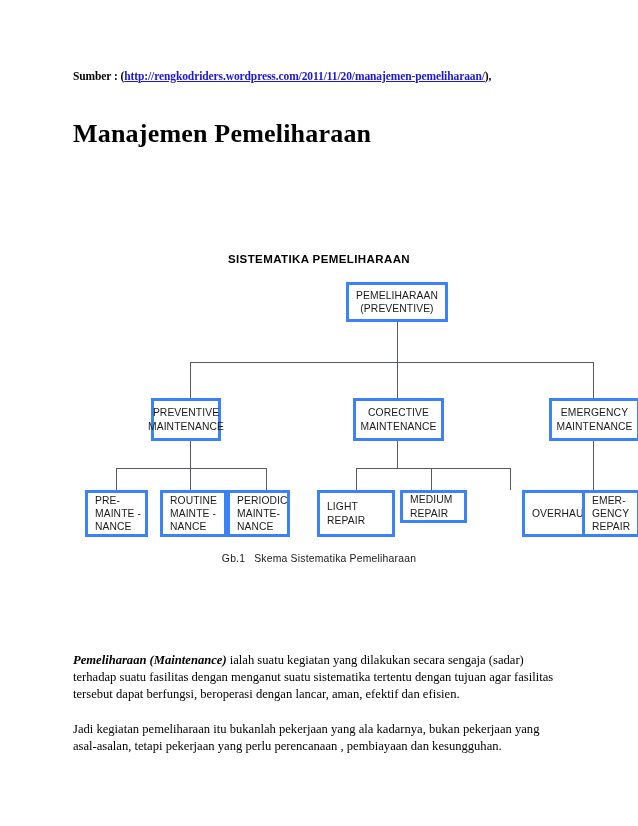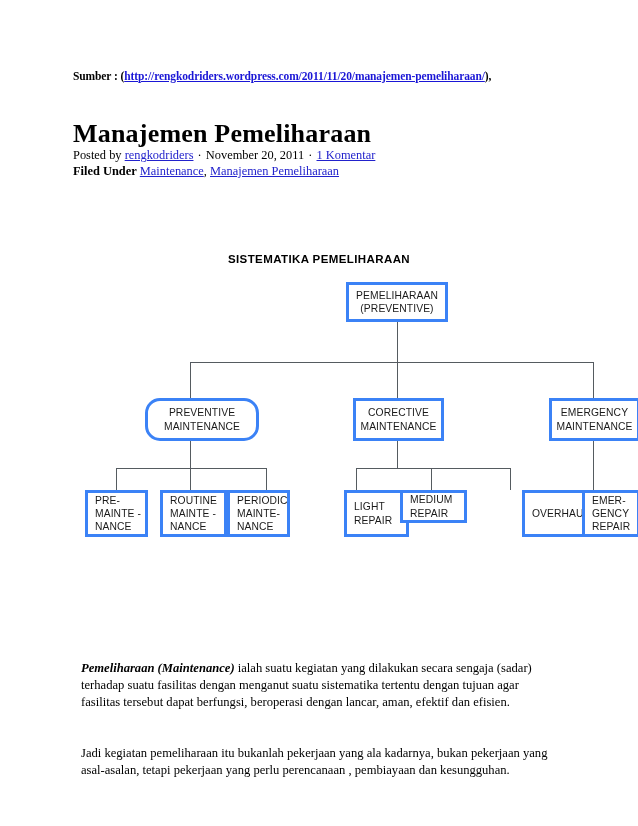--- a/index.html
+++ b/index.html
@@ -130,72 +130,57 @@
   
   .body-text {
     position: absolute;
     left: 73px;
     top: 652px;
     width: 484px;
     font-size: 12.6px;
     line-height: 17.2px;
     text-align: left;
   }
-  .body-text p { margin: 8px; }
+  .body-text p { margin: 0; }
   .body-text .gap { height: 17px; }
   .lead {
     font-weight: bold;
     font-style: italic;
   }
 </style>
 </head>
 <body>
 
 <div class="page">
 
   <div class="sumber-line">
     <span>Sumber : (</span><a href="#">http://rengkodriders.wordpress.com/2011/11/20/manajemen-pemeliharaan/</a><span>),</span>
   </div>
 
   <h1 class="post-title">Manajemen Pemeliharaan</h1>
 
-  <div class="meta">
-    <div>
-      <span>Posted by</span>
-      <a href="#">rengkodriders</a>
-      <span class="sep">·</span>
-      <span>November 20, 2011</span>
-      <span class="sep">·</span>
-      <a href="#">1 Komentar</a>
-    </div>
-    <div>
-      <span class="filed-label">Filed Under</span>
-      <a href="#">Maintenance</a><span>,</span>
-      <a href="#">Manajemen Pemeliharaan</a>
-    </div>
-  </div>
 
   <div class="diagram">
 
     <div class="diagram-title">SISTEMATIKA PEMELIHARAAN</div>
 
     <div class="node center" style="left:346px; top:37px; width:102px; height:40px;">
       <span>PEMELIHARAAN</span>
       <span>(PREVENTIVE)</span>
     </div>
 
     <div class="line vline" style="left:397px; top:77px; height:40px;"></div>
 
     <div class="line hline" style="left:190px; top:117px; width:403px;"></div>
 
     <div class="line vline" style="left:190px; top:117px; height:36px;"></div>
     <div class="line vline" style="left:397px; top:117px; height:36px;"></div>
     <div class="line vline" style="left:593px; top:117px; height:36px;"></div>
 
-    <div class="node center" style="left:145px; top:153px; width:114px; height:43px;border-radius:15px;">
+    <div class="node center" style="left:151px; top:153px; width:70px; height:43px;">
       <span>PREVENTIVE</span>
       <span>MAINTENANCE</span>
     </div>
 
     <div class="node center" style="left:353px; top:153px; width:91px; height:43px;">
       <span>CORECTIVE</span>
       <span>MAINTENANCE</span>
     </div>
 
     <div class="node center" style="left:549px; top:153px; width:91px; height:43px;">
@@ -228,40 +213,43 @@
       <span>MAINTE   -</span>
       <span>NANCE</span>
     </div>
 
     <div class="node left-text" style="left:227px; top:245px; width:63px; height:47px;">
       <span>PERIODIC</span>
       <span>MAINTE-</span>
       <span>NANCE</span>
     </div>
 
-    <div class="node left-text" style="left:344px; top:245px; width:65px; height:47px;justify-content:center;">
+    <div class="node left-text" style="left:317px; top:245px; width:78px; height:47px;justify-content:center;">
       <span>LIGHT</span>
       <span>REPAIR</span>
     </div>
 
     <div class="node left-text" style="left:400px; top:245px; width:67px; height:33px;">
       <span>MEDIUM</span>
       <span>REPAIR</span>
     </div>
 
     <div class="node left-text" style="left:477px; top:245px; width:68px; height:47px;margin-left:45px;">
       <span>OVERHAUL</span>
     </div>
 
     <div class="node left-text" style="left:582px; top:245px; width:58px; height:47px;">
       <span>EMER-</span>
       <span>GENCY</span>
       <span>REPAIR</span>
     </div>
 
+    <div class="caption">
+      <span class="gb">Gb.1</span><span>Skema Sistematika Pemeliharaan</span>
+    </div>
 
   </div>
 
   <div class="body-text">
     <p><span class="lead">Pemeliharaan (Maintenance)</span><span> ialah suatu kegiatan yang dilakukan secara sengaja (sadar) terhadap suatu fasilitas dengan menganut suatu sistematika tertentu dengan tujuan agar fasilitas tersebut dapat berfungsi, beroperasi dengan lancar, aman, efektif dan efisien.</span></p>
     <div class="gap"></div>
     <p>Jadi kegiatan pemeliharaan itu bukanlah pekerjaan yang ala kadarnya, bukan pekerjaan yang asal-asalan, tetapi pekerjaan yang perlu perencanaan , pembiayaan dan kesungguhan.</p>
   </div>
 
 </div>

